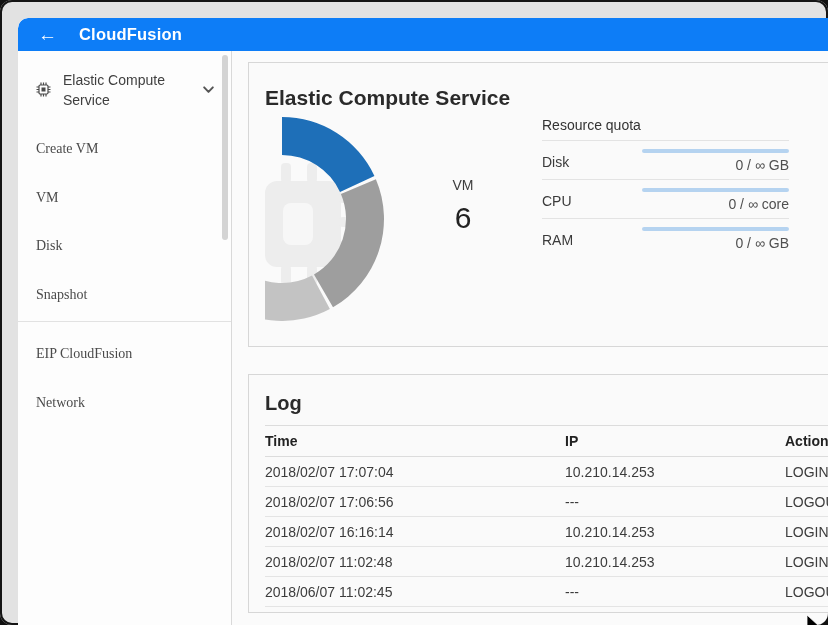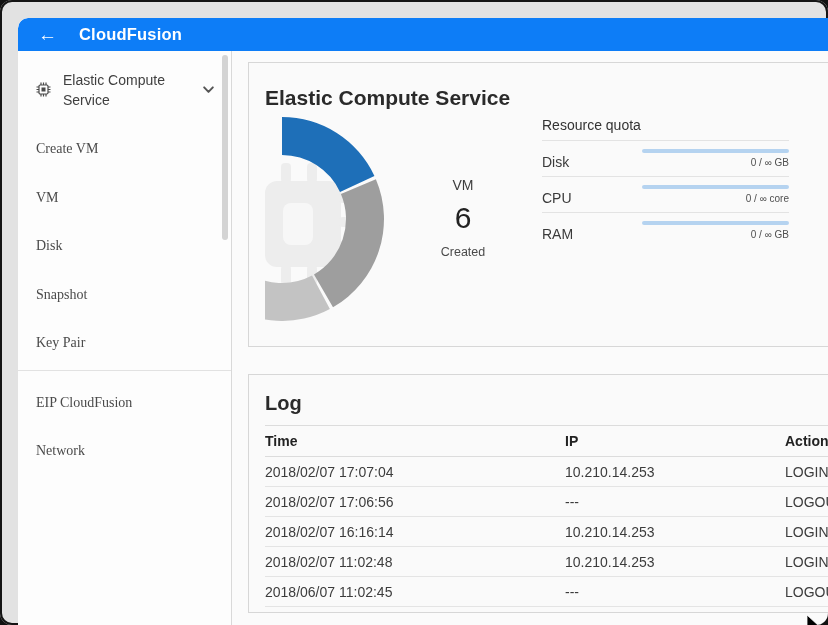--- a/index.html
+++ b/index.html
@@ -52,21 +52,21 @@
   .vm-stat .stat-value { font-size:30px; color:#222; margin-top:8px; }
   .vm-stat .stat-sub   { font-size:12.5px; color:#4a4a4a; margin-top:10px; }
 
   .quota { width:247px; margin-right:58px; margin-top:2px; flex-shrink:0; }
   .quota-title { font-size:14px; color:#333; padding-bottom:7px; }
   .quota-row { border-top:1px solid #e3e3e3; padding:8px 0 6px; display:flex;
                justify-content:space-between; align-items:flex-start; }
   .quota-label { font-size:14px; color:#3a3a3a; margin-top:5px; }
   .quota-right { display:flex; flex-direction:column; align-items:flex-end; width:147px; }
   .quota-bar { width:147px; height:4px; background:#b5d3f0; border-radius:2px; }
-  .quota-value { font-size:10px; color:#4f4f4f; margin-top:4px; white-space:nowrap; }
+  .quota-value { font-size:14px; color:#4f4f4f; margin-top:4px; white-space:nowrap; }
 
   .log-card { height:239px; margin-top:27px; }
   .log-title { font-size:20px; font-weight:bold; color:#2a2a2a; padding:17px 0 0 16px; }
   .log-table { width:580px; margin:10px 0 0 16px; border-collapse:collapse; table-layout:fixed; }
   .log-table th { text-align:left; font-size:14px; font-weight:bold; color:#222;
                   border-top:1px solid #dcdcdc; border-bottom:1px solid #dcdcdc;
                   height:31px; padding:0; }
   .log-table td { font-size:14px; color:#3c3c3c; height:30px; padding:0;
                   border-bottom:1px solid #e4e4e4; white-space:nowrap; }
   .col-time { width:300px; } .col-ip { width:220px; } .col-action { width:60px; }
@@ -100,21 +100,20 @@
           <svg class="g-chevron" viewBox="0 0 12 12">
             <polyline points="2,4 6,8.2 10,4" fill="none" stroke="#555" stroke-width="1.8" stroke-linecap="round" stroke-linejoin="round"></polyline>
           </svg>
         </div>
 
         <div class="side-items">
           <div class="side-item">Create VM</div>
           <div class="side-item">VM</div>
           <div class="side-item">Disk</div>
           <div class="side-item">Snapshot</div>
-          <div class="side-item">Key Pair</div>
         </div>
 
         <div class="side-divider"></div>
 
 
         <div class="side-items">
           <div class="side-item">EIP CloudFusion</div>
           <div class="side-item">Network</div>
         </div>
 
@@ -144,21 +143,20 @@
               <svg class="donut" width="204" height="204" viewBox="0 0 204 204">
                   <path d="M102.00 0.00 A102 102 0 0 1 194.44 58.89 L160.00 74.95 A64 64 0 0 0 102.00 38.00 Z" fill="#1e6fb8"></path>
                   <path d="M195.89 62.15 A102 102 0 0 1 153.00 190.33 L134.00 157.43 A64 64 0 0 0 160.91 76.99 Z" fill="#9e9e9e"></path>
                   <path d="M149.89 192.06 A102 102 0 0 1 44.96 186.56 L66.21 155.06 A64 64 0 0 0 132.05 158.51 Z" fill="#c3c3c3"></path>
                 </svg>
             </div>
 
             <div class="vm-stat">
               <div class="stat-label">VM</div>
               <div class="stat-value">6</div>
-              <div class="stat-sub">Created</div>
             </div>
 
             <div class="quota">
               <div class="quota-title">Resource quota</div>
 
               <div class="quota-row">
                 <span class="quota-label">Disk</span>
                 <span class="quota-right">
                   <span class="quota-bar"></span>
                   <span class="quota-value">0 / ∞ GB</span>

